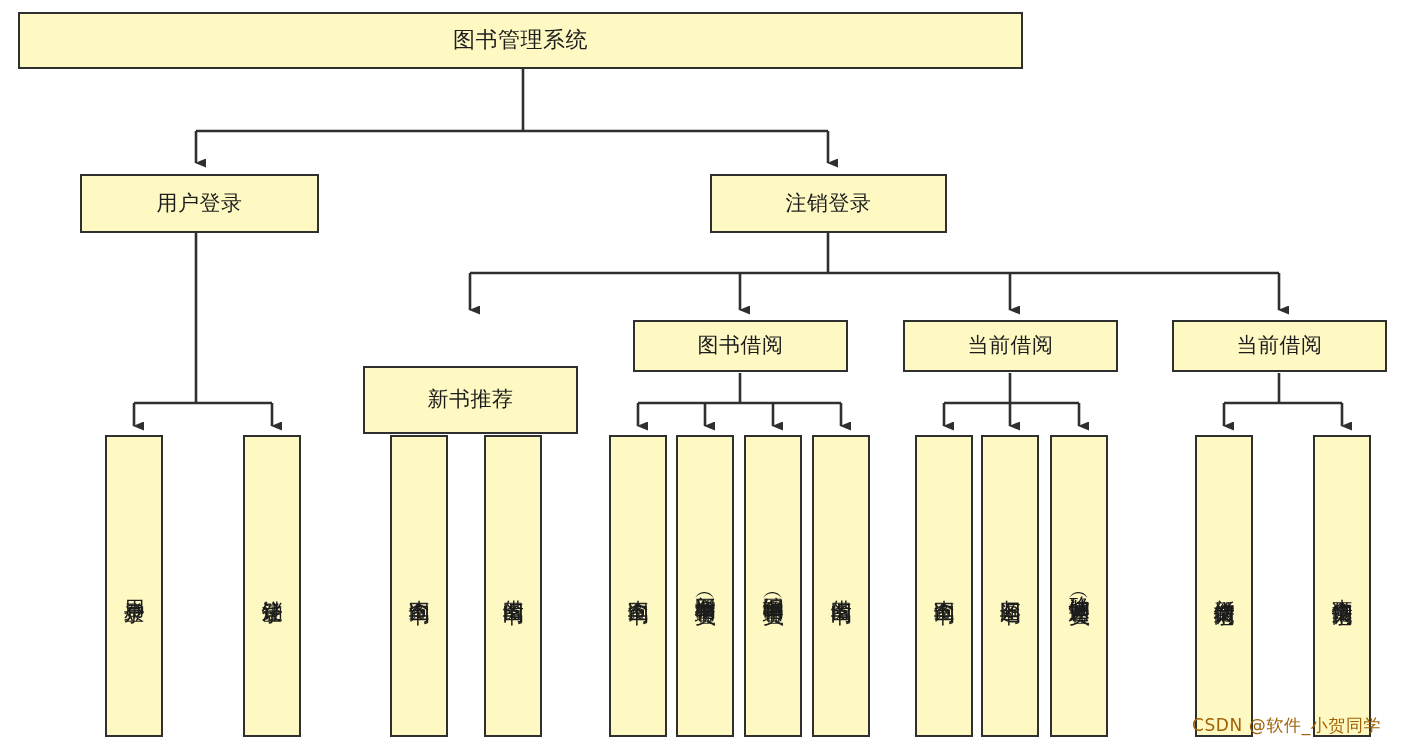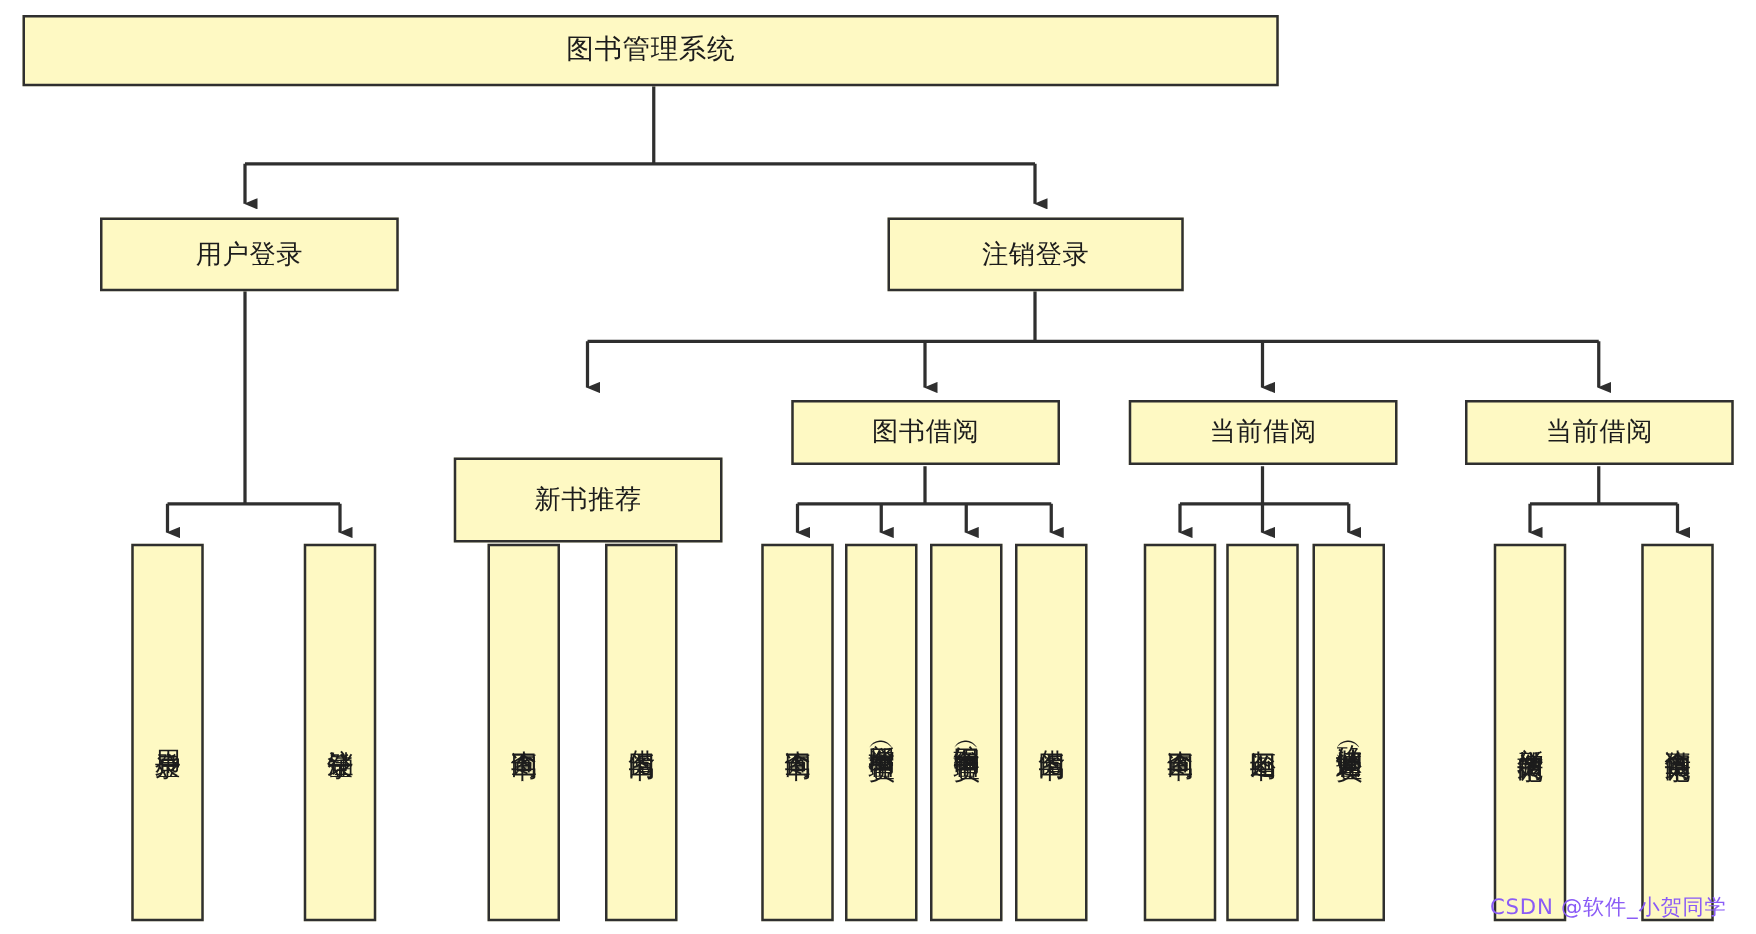--- a/index.html
+++ b/index.html
@@ -59,21 +59,21 @@
   }
   .node-v .vtext {
     writing-mode: vertical-rl;
     text-orientation: upright;
     display: block;
     max-height: 100%;
   }
   .watermark {
     position: absolute;
     font-size: 17px;
-    color: #8b5cf6;
+    color: #a16207;
     letter-spacing: 0.6px;
     white-space: nowrap;
     font-family: "DejaVu Sans", "Liberation Sans", sans-serif;
   }
 </style>
 </head>
 <body>
 
 <div id="canvas">
 

